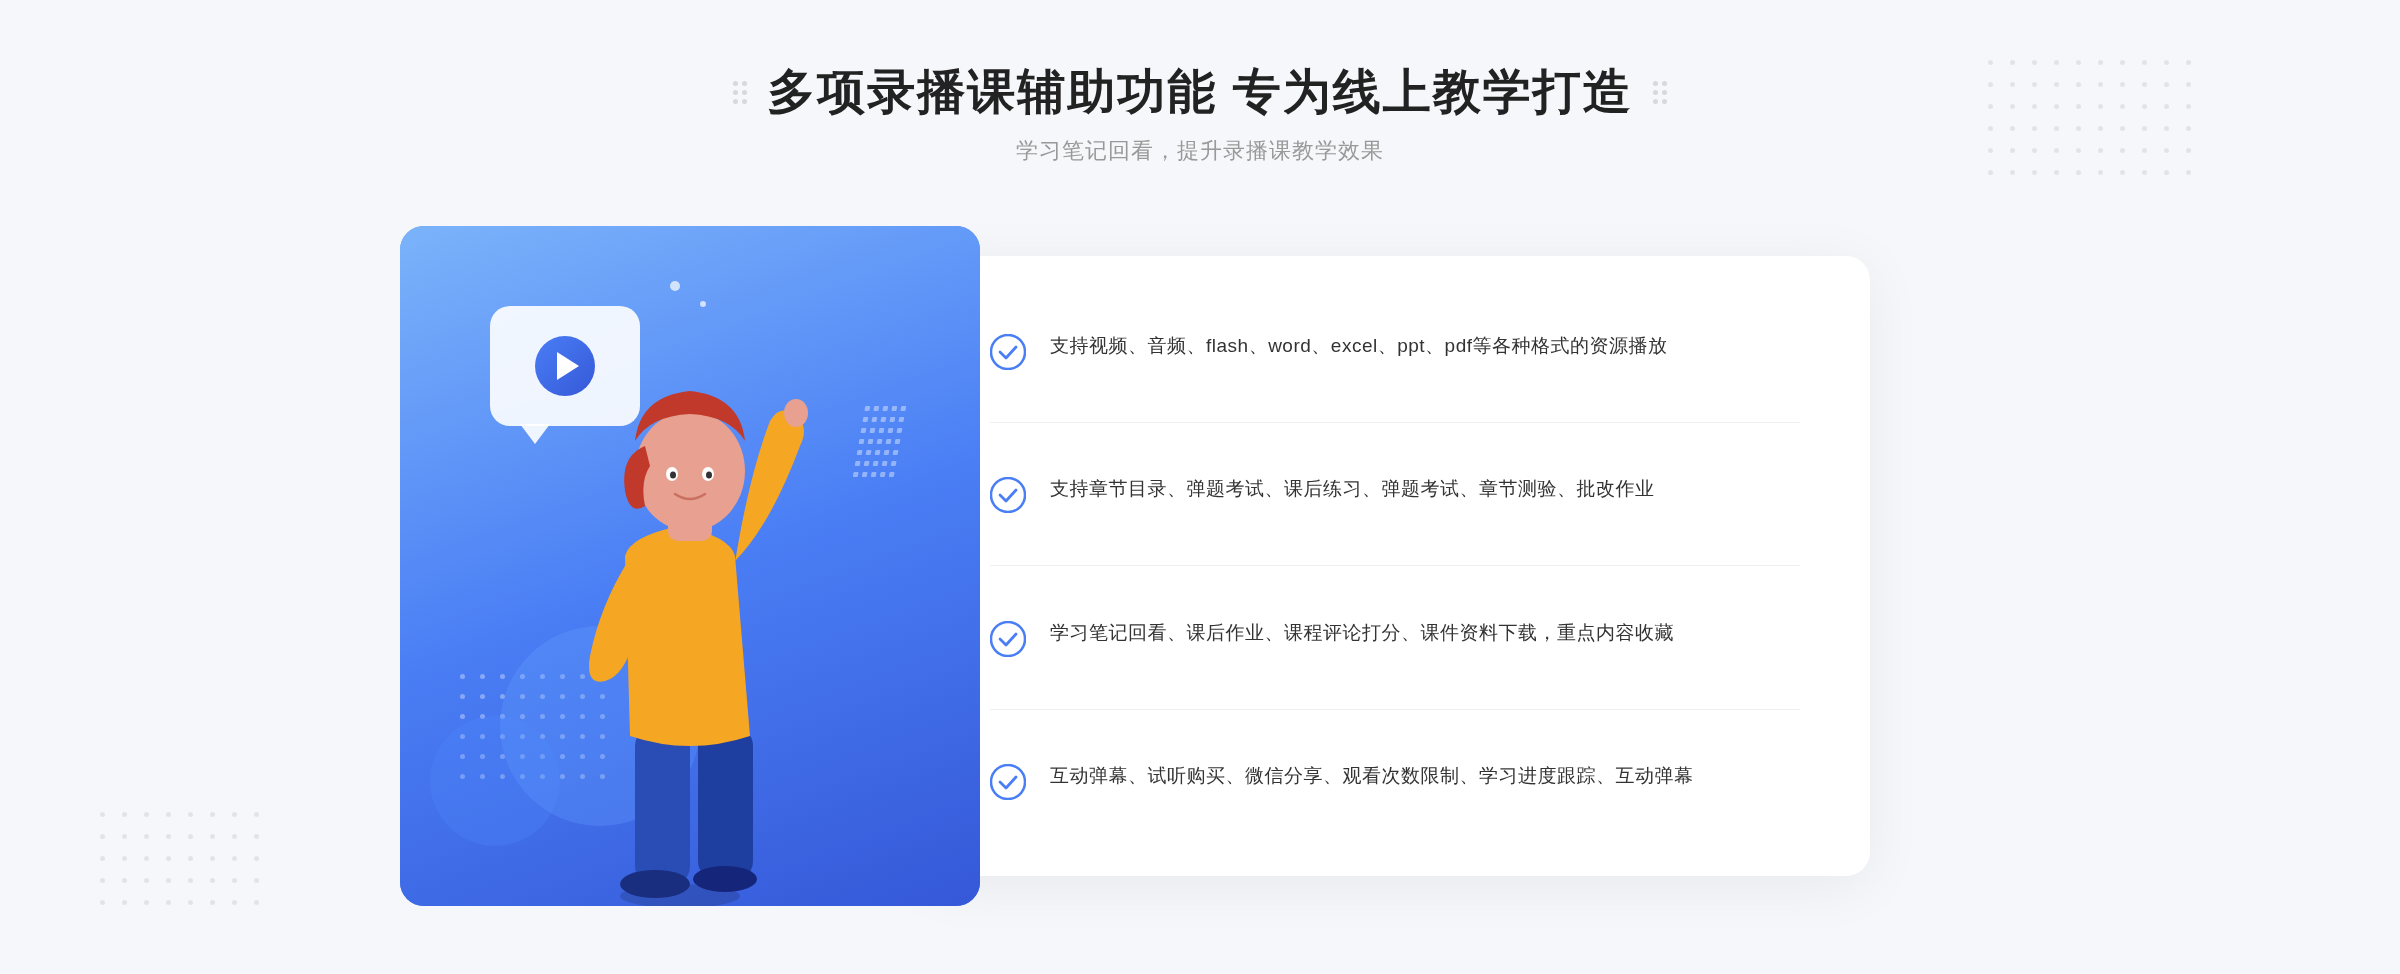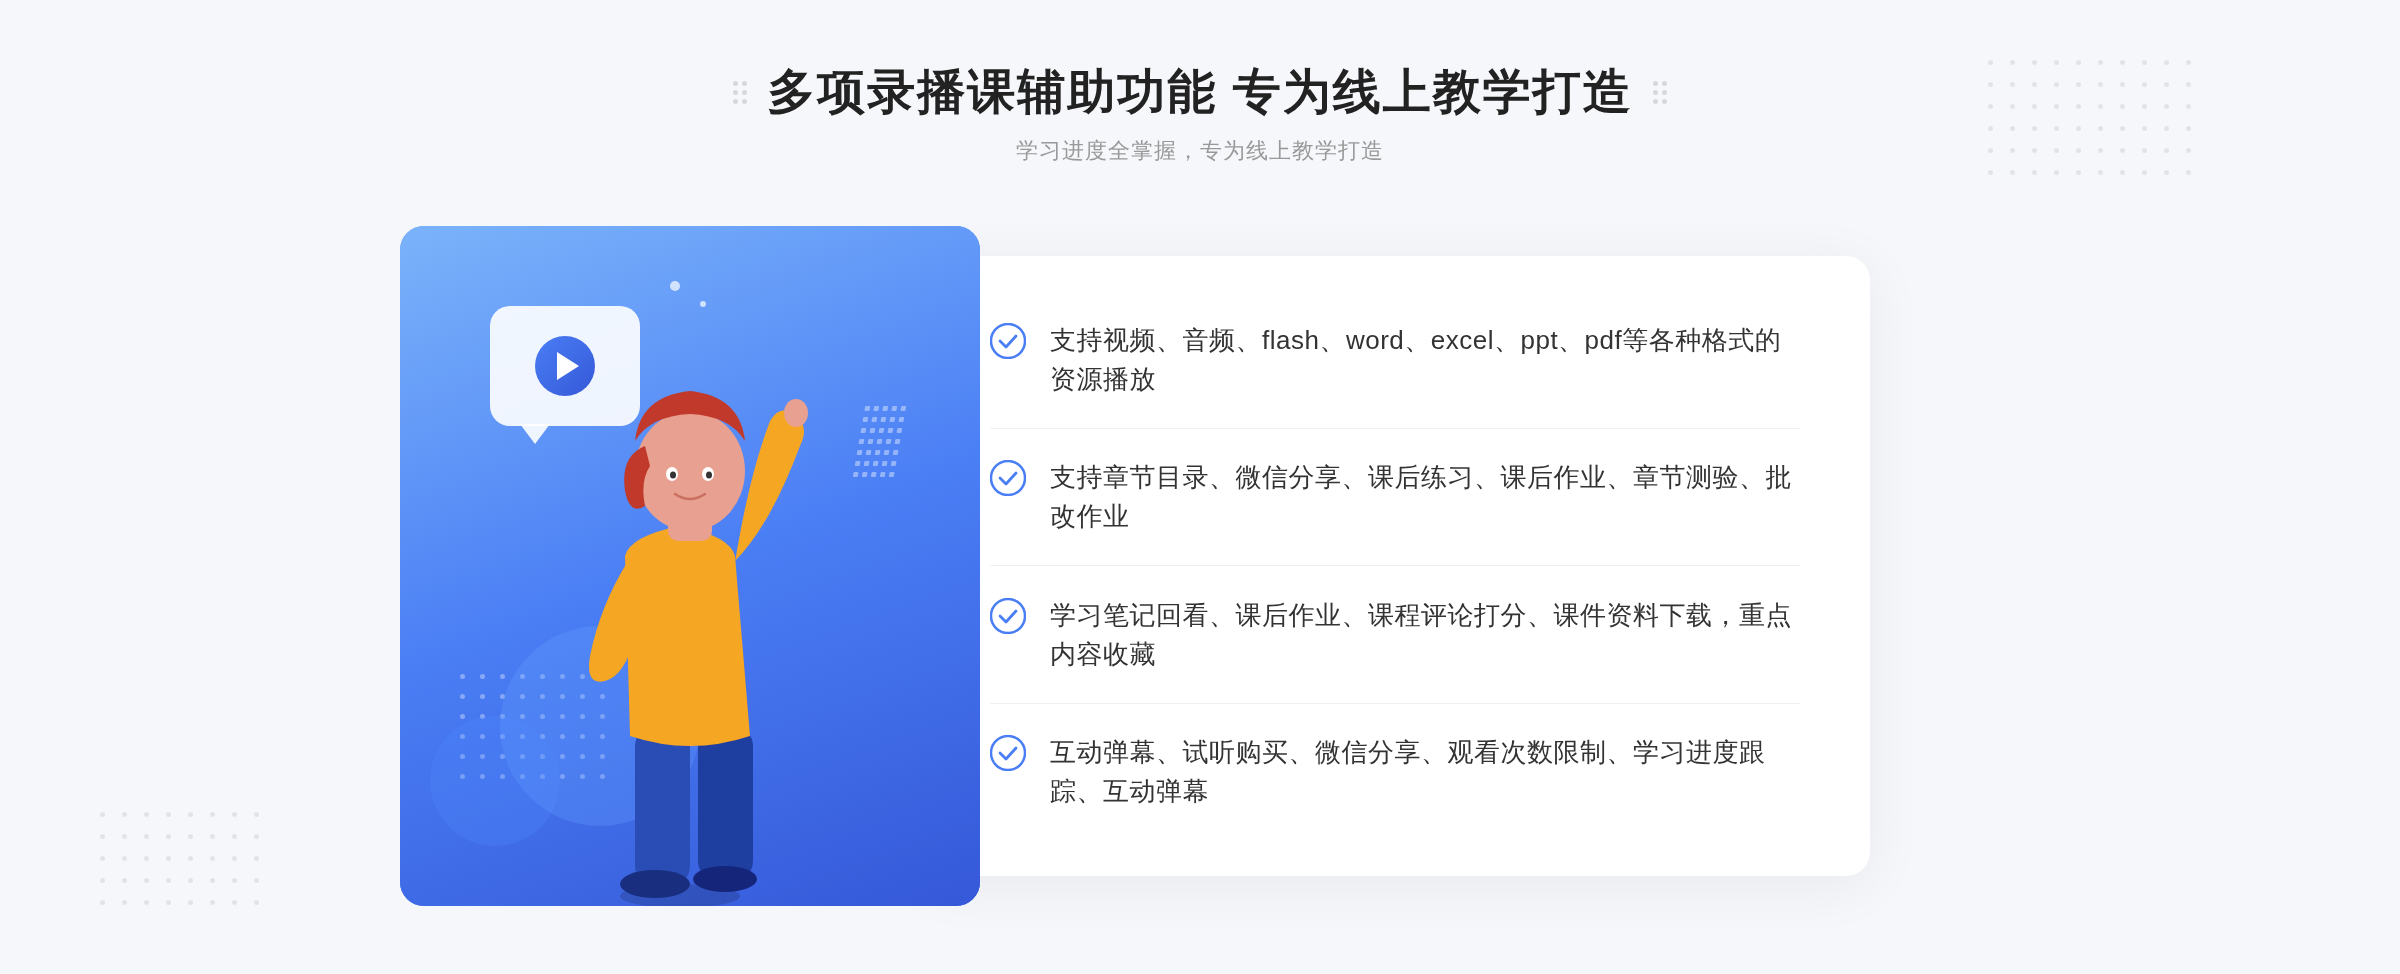--- a/index.html
+++ b/index.html
@@ -258,21 +258,21 @@
       height: 36px;
       flex-shrink: 0;
       margin-top: 2px;
     }
     .check-icon svg {
       width: 36px;
       height: 36px;
     }
 
     .feature-text {
-      font-size: 26px;
+      font-size: 19px;
       color: #333;
       line-height: 1.5;
       letter-spacing: 0.5px;
     }
 
     
     .left-arrow {
       position: absolute;
       left: 30px;
       top: 50%;
@@ -473,21 +473,21 @@
         <span>
             <i></i>
             <i></i>
           </span>
         <span>
             <i></i>
             <i></i>
           </span>
       </div>
     </div>
-    <p>学习进度全掌握，专为线上教学打造</p>
+    <p>学习笔记回看，提升录播课教学效果</p>
   </div>
 
   <div class="main-content">
 
     <div class="left-arrow">«</div>
 
     <div class="illustration-card">
 
       <div class="play-bubble">
         <div class="play-bubble-bg">
@@ -662,21 +662,21 @@
       <span class="feature-text">支持视频、音频、flash、word、excel、ppt、pdf等各种格式的资源播放</span>
     </div>
           <div class="divider"></div>
           <div class="feature-item">
       <div class="check-icon">
         <svg viewBox="0 0 36 36" xmlns="http://www.w3.org/2000/svg">
           <circle cx="18" cy="18" r="17" fill="none" stroke="#4a7ef5" stroke-width="2.5"></circle>
           <polyline points="10,18 16,24 26,13" fill="none" stroke="#4a7ef5" stroke-width="2.8" stroke-linecap="round" stroke-linejoin="round"></polyline>
         </svg>
       </div>
-      <span class="feature-text">支持章节目录、微信分享、课后练习、课后作业、章节测验、批改作业</span>
+      <span class="feature-text">支持章节目录、弹题考试、课后练习、弹题考试、章节测验、批改作业</span>
     </div>
           <div class="divider"></div>
           <div class="feature-item">
       <div class="check-icon">
         <svg viewBox="0 0 36 36" xmlns="http://www.w3.org/2000/svg">
           <circle cx="18" cy="18" r="17" fill="none" stroke="#4a7ef5" stroke-width="2.5"></circle>
           <polyline points="10,18 16,24 26,13" fill="none" stroke="#4a7ef5" stroke-width="2.8" stroke-linecap="round" stroke-linejoin="round"></polyline>
         </svg>
       </div>
       <span class="feature-text">学习笔记回看、课后作业、课程评论打分、课件资料下载，重点内容收藏</span>

